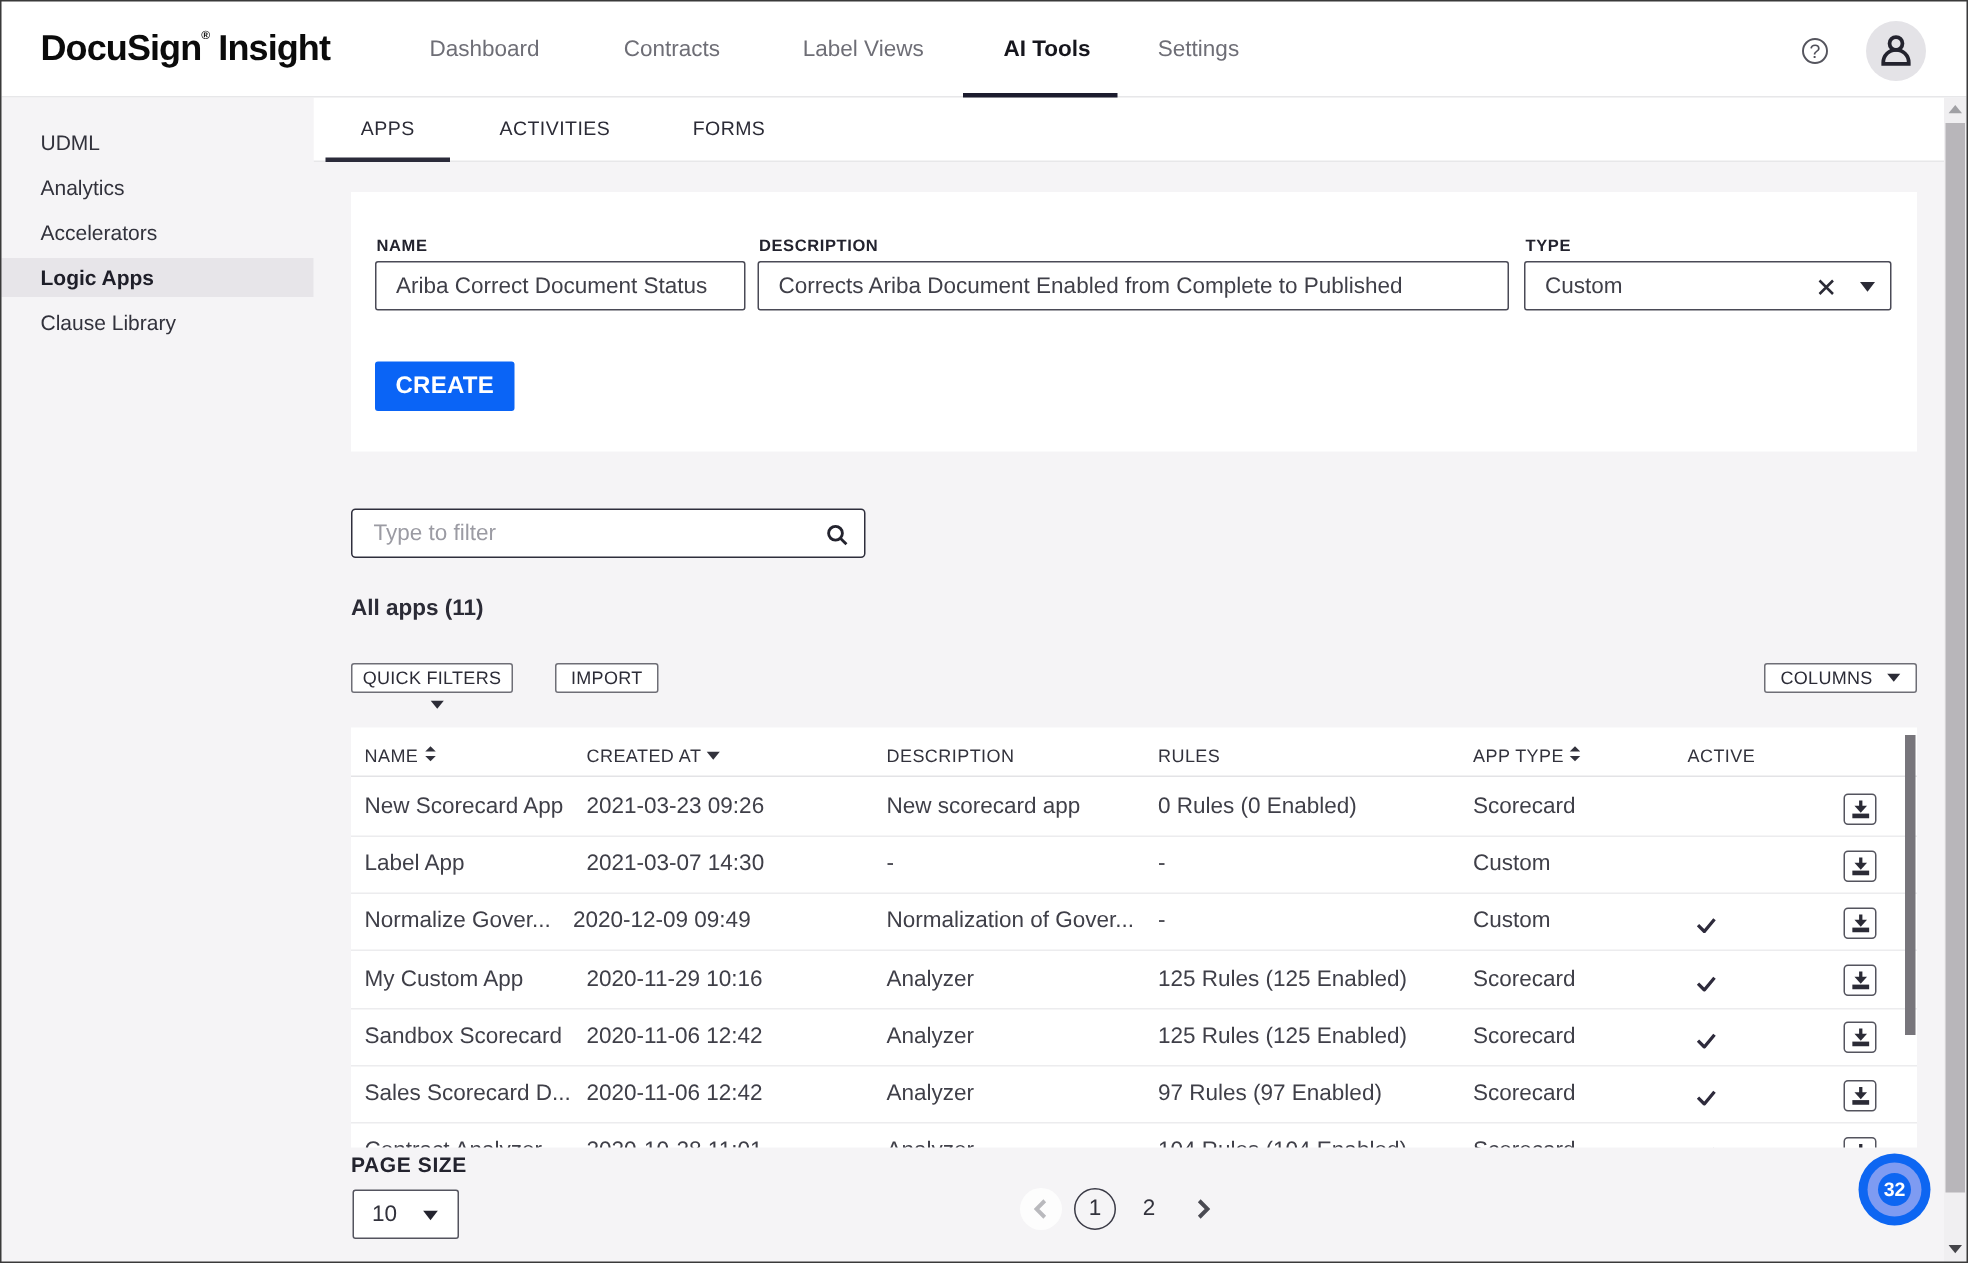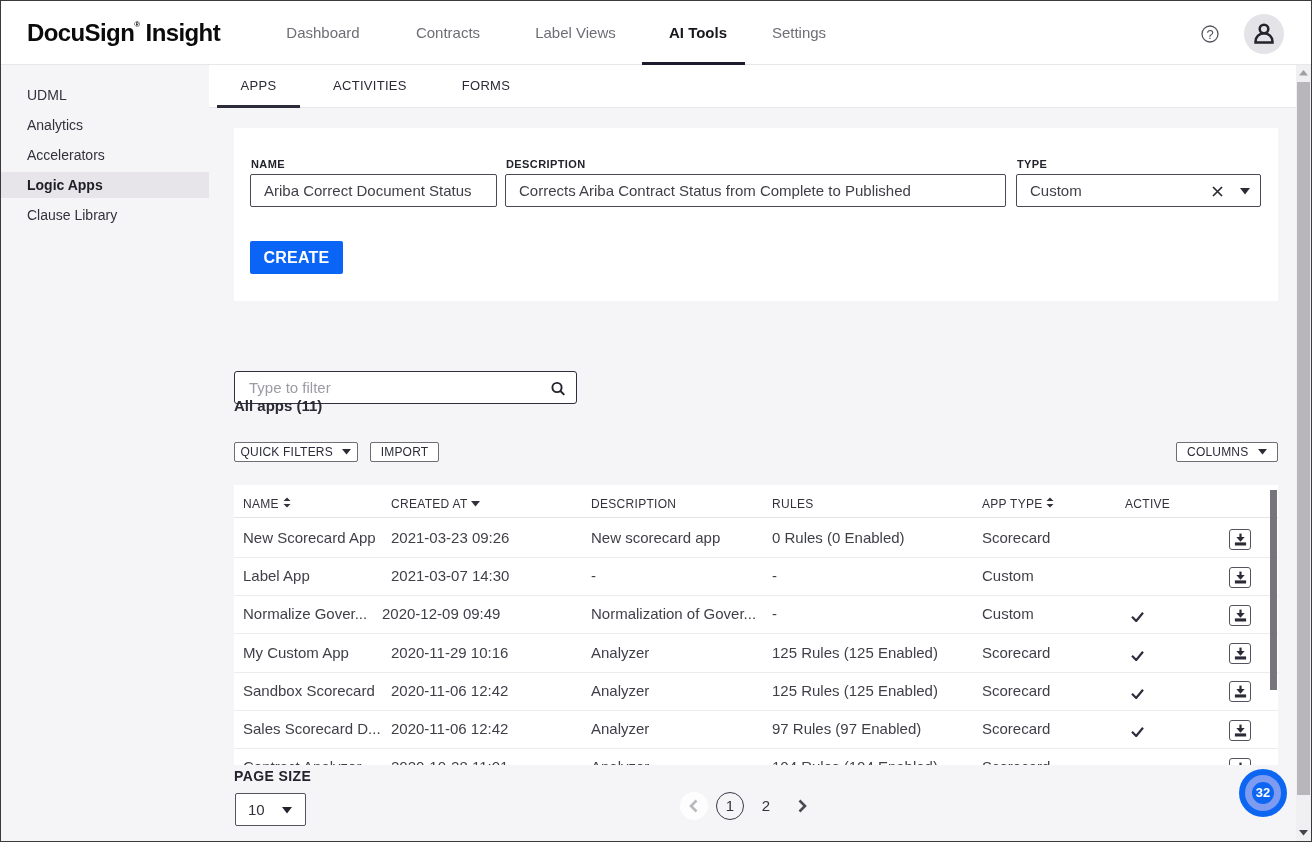--- a/index.html
+++ b/index.html
@@ -30,21 +30,21 @@
   .tab { position:absolute; top:0; height:42px; line-height:42px; font-size:13px; color:#2b2b36; letter-spacing:0.3px; text-align:center; }
   .tab.active::after { content:""; position:absolute; left:0; right:0; bottom:-1px; height:3px; background:#2b2b3a; }
 
   
   .card1 { position:absolute; left:25px; top:63px; width:1044px; height:173px; background:#fff; }
   .flabel { position:absolute; font-size:11px; font-weight:bold; color:#23232e; letter-spacing:0.4px; }
   .finput { position:absolute; height:33px; border:1px solid #4a4a56; border-radius:2px; background:#fff; font-size:15px; color:#3f3f48; line-height:31px; padding-left:13px; }
   .btn-blue { position:absolute; left:16px; top:113px; width:93px; height:33px; background:#0a64f6; color:#fff; font-size:16px; font-weight:bold; text-align:center; line-height:33px; letter-spacing:0.2px; border-radius:2px; }
 
   
-  .search { position:absolute; left:25px; top:274px; width:343px; height:33px; background:#fff; border:1px solid #2e2e3c; border-radius:3px;margin-top:32px; }
+  .search { position:absolute; left:25px; top:274px; width:343px; height:33px; background:#fff; border:1px solid #2e2e3c; border-radius:3px; }
   .search .ph { position:absolute; left:14px; top:0; line-height:31px; font-size:15px; color:#9b9ba3; }
   .search svg { position:absolute; right:9px; top:8px; }
 
   .allapps { position:absolute; left:25px; top:332px; font-size:15px; font-weight:bold; color:#2b2b36; }
 
   .btn-outline { position:absolute; top:377px; height:20px; background:#fff; border:1px solid #6e6e76; border-radius:2px; font-size:12px; color:#2b2b36; text-align:center; line-height:18px; letter-spacing:0.2px; }
 
   
   .card2 { position:absolute; left:25px; top:420px; width:1044px; height:280px; background:#fff; overflow:hidden; }
   .thead { position:absolute; left:0; top:0; width:100%; height:33px; border-bottom:1px solid #e3e3e6; }
@@ -109,21 +109,21 @@
     <div class="tabrow">
       <div class="tab active" style="left:8px; width:83px;">APPS</div>
       <div class="tab" style="left:124px; width:72px;">ACTIVITIES</div>
       <div class="tab" style="left:252px; width:50px;">FORMS</div>
     </div>
 
     <div class="card1">
       <div class="flabel" style="left:17px; top:30px;">NAME</div>
       <div class="finput" style="left:16px; top:46px; width:247px;">Ariba Correct Document Status</div>
       <div class="flabel" style="left:272px; top:30px;">DESCRIPTION</div>
-      <div class="finput" style="left:271px; top:46px; width:501px;">Corrects Ariba Contract Status from Complete to Published</div>
+      <div class="finput" style="left:271px; top:46px; width:501px;">Corrects Ariba Document Enabled from Complete to Published</div>
       <div class="flabel" style="left:783px; top:30px;">TYPE</div>
       <div class="finput" style="left:782px; top:46px; width:245px;">Custom
         <svg style="position:absolute; right:36px; top:10px;" width="13" height="13" viewBox="0 0 13 13" stroke="#2b2b36" stroke-width="1.7">
           <path d="M2 2 L11 11 M11 2 L2 11"></path>
         </svg>
         <svg style="position:absolute; right:10px; top:13px;" width="10" height="7" viewBox="0 0 10 7">
           <path d="M0 0 L10 0 L5 6.5 Z" fill="#2b2b36"></path>
         </svg>
       </div>
       <div class="btn-blue">CREATE APP</div>
@@ -132,21 +132,21 @@
     <div class="search">
       <span class="ph">Type to filter</span>
       <svg width="17" height="17" viewBox="0 0 17 17" fill="none" stroke="#23232e" stroke-width="1.9">
         <circle cx="7" cy="7.5" r="4.6"></circle>
         <path d="M10.4 11 L14.3 14.9"></path>
       </svg>
     </div>
 
     <div class="allapps">All apps (11)</div>
 
-    <div class="btn-outline" style="left:25px; width:124px;">QUICK FILTERS
+    <div class="btn-outline" style="left:25px; width:108px;">QUICK FILTERS
       <svg style="vertical-align:1px; margin-left:6px;" width="9" height="6" viewBox="0 0 9 6">
         <path d="M0 0 L9 0 L4.5 5.5 Z" fill="#2b2b36"></path>
       </svg>
     </div>
     <div class="btn-outline" style="left:161px; width:69px;">IMPORT</div>
     <div class="btn-outline" style="left:967px; width:102px;text-align:center;">COLUMNS
       <svg style="vertical-align:1px; margin-left:6px;" width="9" height="6" viewBox="0 0 9 6">
         <path d="M0 0 L9 0 L4.5 5.5 Z" fill="#2b2b36"></path>
       </svg>
     </div>

